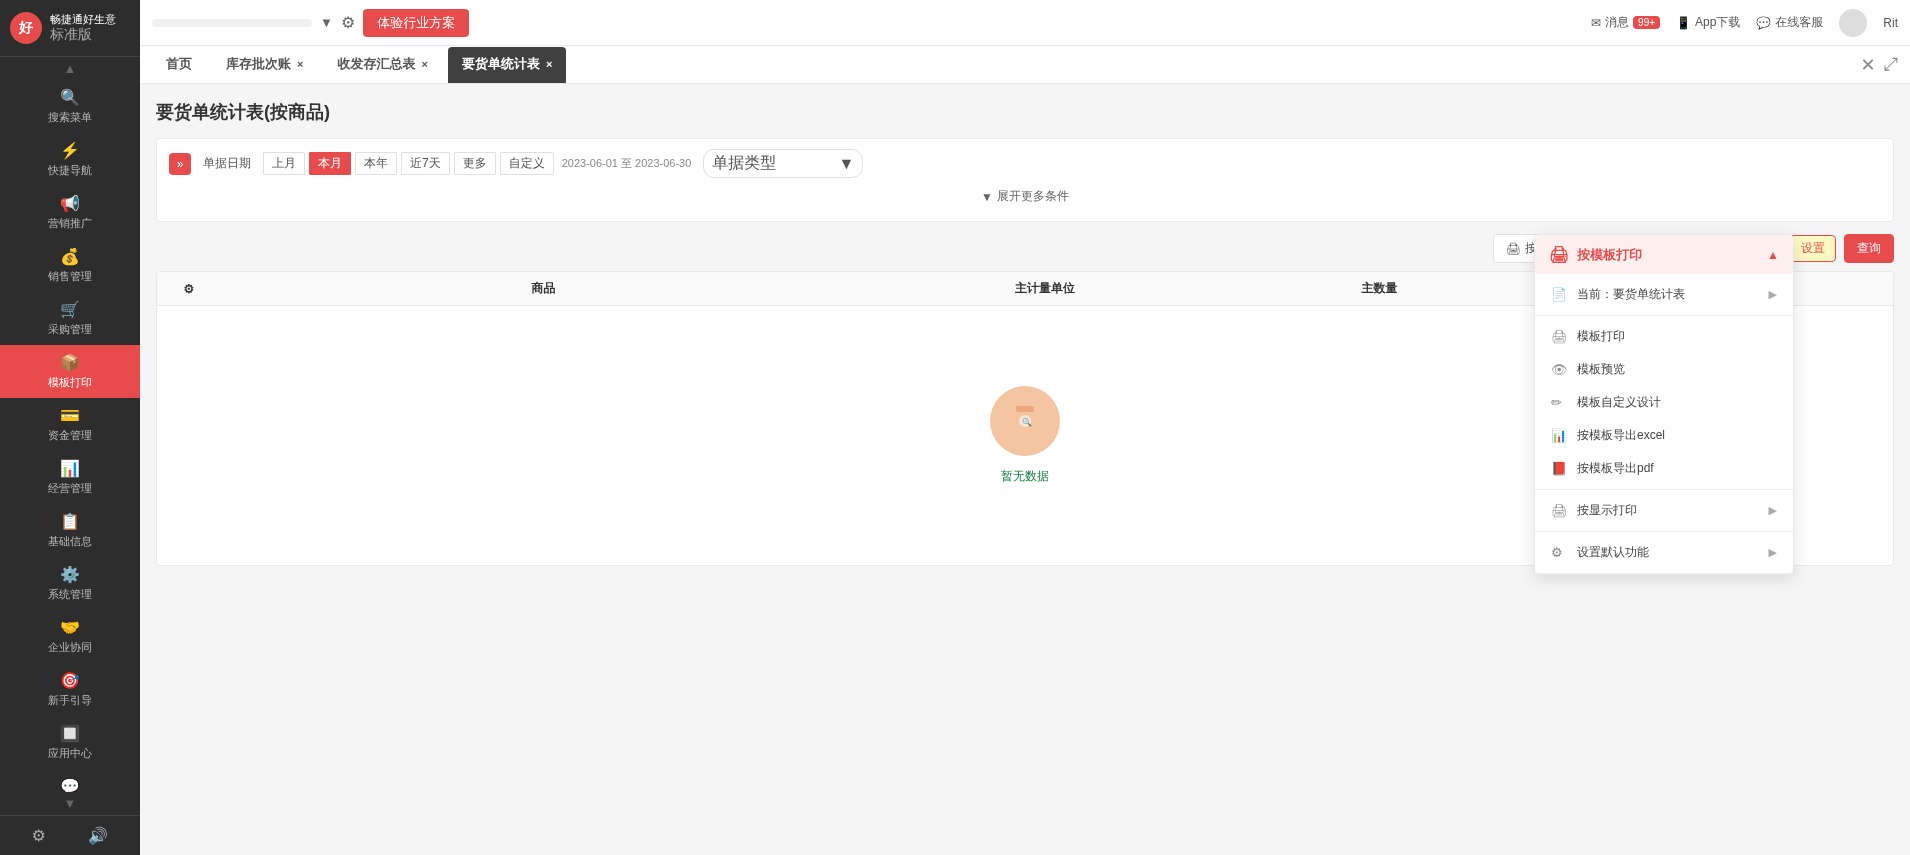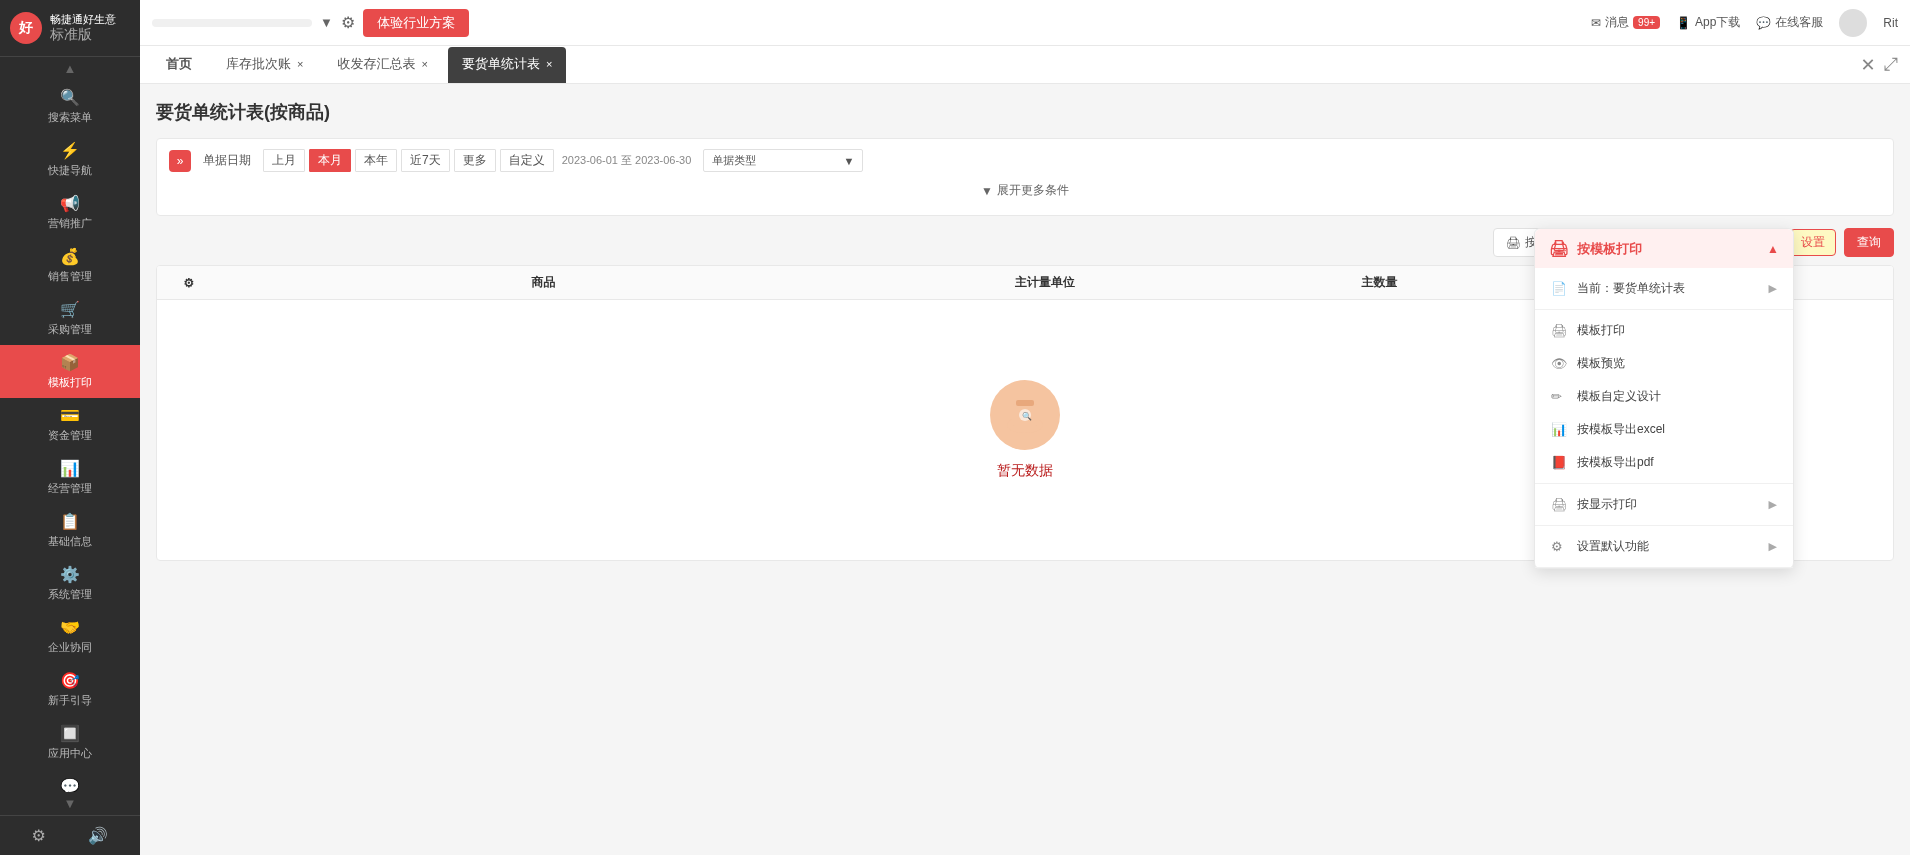--- a/index.html
+++ b/index.html
@@ -115,20 +115,21 @@
       flex-shrink: 0;
     }
     .tab {
       display: flex; align-items: center; gap: 6px;
       padding: 8px 14px;
       font-size: 13px;
       cursor: pointer;
       color: #555;
       border-bottom: 2px solid transparent;
       white-space: nowrap;
+      font-weight: bold;
     }
     .tab.active {
       background: #404040;
       color: #fff;
       border-radius: 4px 4px 0 0;
     }
     .tab-close { font-size: 11px; cursor: pointer; }
     .tab-home { color: #555; font-weight: bold; }
     .tabs-right { margin-left: auto; display: flex; align-items: center; gap: 8px; padding-right: 12px; }
     .tabs-right-btn { font-size: 18px; color: #888; cursor: pointer; }
@@ -185,26 +186,26 @@
     }
     .date-btn.active {
       background: #e84b4b;
       color: #fff;
       border-color: #e84b4b;
     }
     .date-range { font-size: 11px; color: #888; margin-left: 4px; }
     .filter-select {
       display: flex; align-items: center; gap: 4px;
       border: 1px solid #e0e0e0;
-      border-radius: 2px;
+      border-radius: 11px;
       padding: 3px 8px;
       background: #fff;
       min-width: 160px;
       cursor: pointer;
-      font-size: 11px;
+      font-size: 16px;
       color: #555;
     }
     .expand-more {
       display: flex; align-items: center; justify-content: center;
       gap: 4px; font-size: 12px; color: #666;
       cursor: pointer; padding: 6px 0;
       margin-top: 4px;
     }
 
     
@@ -266,21 +267,21 @@
     .empty-state {
       display: flex; flex-direction: column; align-items: center; justify-content: center;
       padding: 80px 0; gap: 12px;
     }
     .empty-icon-circle {
       width: 70px; height: 70px;
       background: #f5c4a0;
       border-radius: 50%;
       display: flex; align-items: center; justify-content: center;
     }
-    .empty-text { font-size: 14px; color: #b91c1c; }
+    .empty-text { font-size: 12px; color: #15803d; }
 
     
     .dropdown-menu {
       position: absolute;
       top: 0px;
       right: 100px;
       background: #fff;
       border: 1px solid #e8e8e8;
       border-radius: 6px;
       box-shadow: 0 4px 16px rgba(0,0,0,0.12);

